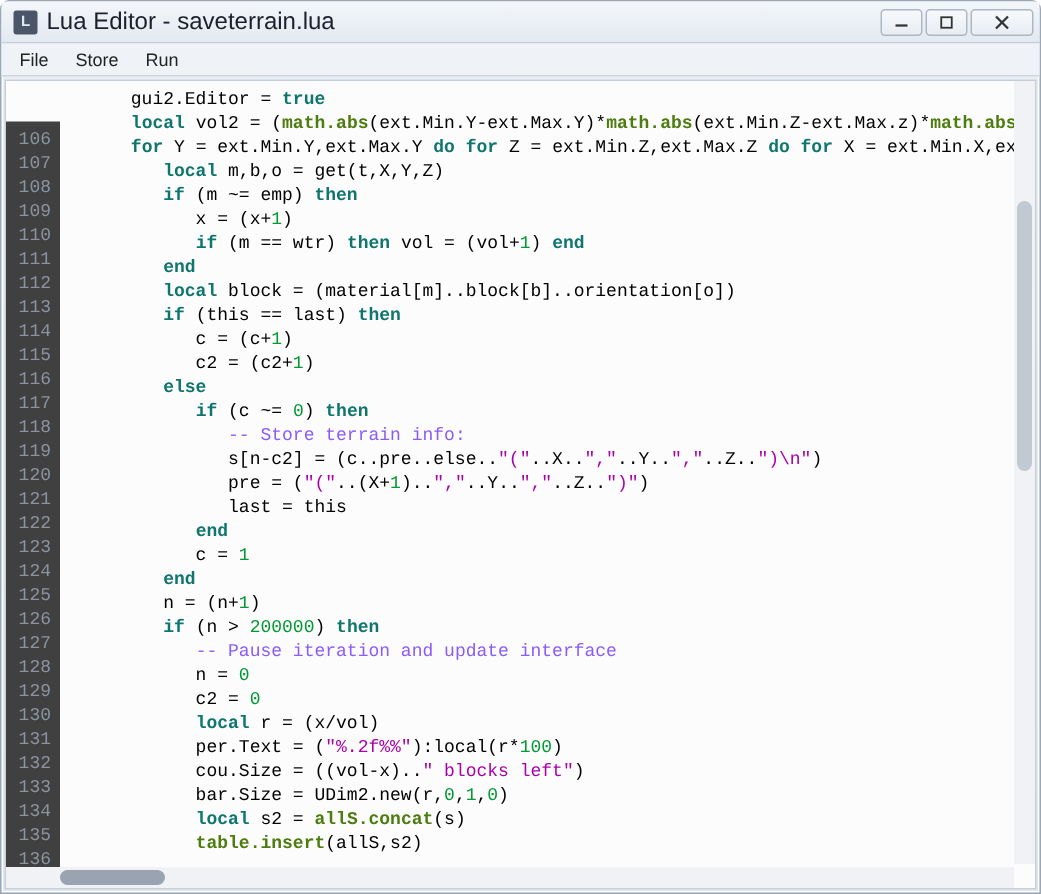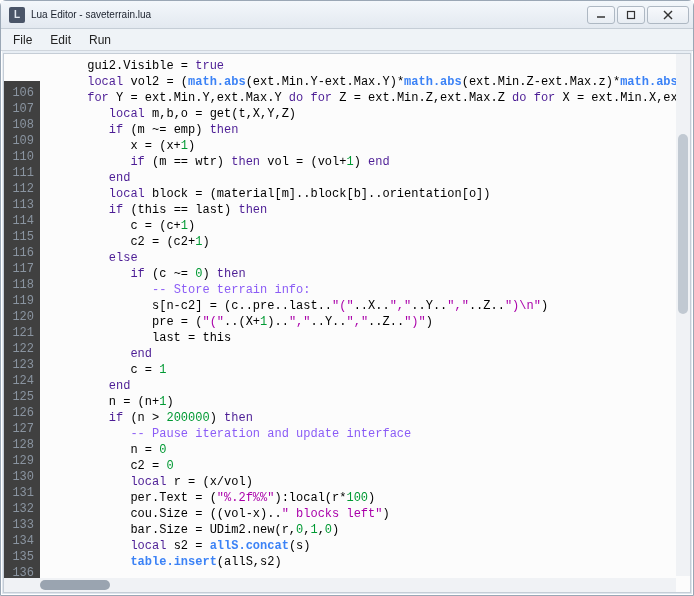--- a/index.html
+++ b/index.html
@@ -20,21 +20,21 @@
   padding: 0 4px 0 8px;
   background: linear-gradient(#f3f7fb, #e3e9f0);
   border-bottom: 1px solid #c5cdd6;
 }
 .titlebar .app-icon {
   width: 16px; height: 16px; margin-right: 6px;
   background: #4a5568; border-radius: 2px;
   display: flex; align-items: center; justify-content: center;
   color: #e2e8f0; font-size: 10px; font-weight: bold;
 }
-.titlebar .title { font-size: 10px; color: #1a202c; flex: 1; }
+.titlebar .title { font-size: 16px; color: #1a202c; flex: 1; }
 .winbtns { display: flex; gap: 2px; }
 .winbtn {
   width: 28px; height: 18px;
   background: linear-gradient(#f7f9fc, #e8edf3);
   border: 1px solid #aeb8c3; border-radius: 3px;
   display: flex; align-items: center; justify-content: center;
   font-size: 10px; color: #333;
 }
 .winbtn.close { width: 42px; }
 
@@ -67,22 +67,22 @@
 .code {
   flex: 1;
   font-family: "Consolas", "Courier New", monospace;
   font-size: 12px; line-height: 16px;
   padding: 4px 0 4px 4px;
   white-space: pre; overflow: hidden;
   color: #000;
 }
 
 
-.kw  { color: #4c1d95; font-weight: normal; }
-.lib { color: #3b82f6; font-weight: bold; }
+.kw  { color: #0f766e; font-weight: bold; }
+.lib { color: #4d7c0f; font-weight: bold; }
 .num { color: #009933; }
 .str { color: #aa00aa; }
 .cmt { color: #8b5cf6; }
 .id  { color: #000; }
 
 .vscroll {
   position: absolute; right: 0; top: 0; bottom: 16px; width: 14px;
   background: #f0f2f5;
 }
 .vthumb {
@@ -120,21 +120,21 @@
         <svg width="10" height="10" viewBox="0 0 10 10">
             <line x1="1" y1="1" x2="9" y2="9" stroke="#333" stroke-width="1.5"></line>
             <line x1="9" y1="1" x2="1" y2="9" stroke="#333" stroke-width="1.5"></line>
           </svg>
       </div>
     </div>
   </div>
 
   <div class="menubar">
     <div class="menuitem">File</div>
-    <div class="menuitem">Edit</div>
+    <div class="menuitem">Store</div>
     <div class="menuitem">Run</div>
   </div>
 
   <div class="client">
     <div class="gutter" id="gutter">106
 107
 108
 109
 110
 111
@@ -158,36 +158,36 @@
 129
 130
 131
 132
 133
 134
 135
 136
 137
 </div>
-    <div class="code" id="code"><span class="id">      gui2.Visible = </span><span class="kw">true</span>
+    <div class="code" id="code"><span class="id">      gui2.Editor = </span><span class="kw">true</span>
 <span class="id">      </span><span class="kw">local</span><span class="id"> vol2 = (</span><span class="lib">math.abs</span><span class="id">(ext.Min.Y-ext.Max.Y)*</span><span class="lib">math.abs</span><span class="id">(ext.Min.Z-ext.Max.z)*</span><span class="lib">math.abs</span><span class="id">(ext.Min.X</span>
 <span class="id">      </span><span class="kw">for</span><span class="id"> Y = ext.Min.Y,ext.Max.Y </span><span class="kw">do for</span><span class="id"> Z = ext.Min.Z,ext.Max.Z </span><span class="kw">do for</span><span class="id"> X = ext.Min.X,ext.Max.X </span>
 <span class="id">         </span><span class="kw">local</span><span class="id"> m,b,o = get(t,X,Y,Z)</span>
 <span class="id">         </span><span class="kw">if</span><span class="id"> (m ~= emp) </span><span class="kw">then</span>
 <span class="id">            x = (x+</span><span class="num">1</span><span class="id">)</span>
 <span class="id">            </span><span class="kw">if</span><span class="id"> (m == wtr) </span><span class="kw">then</span><span class="id"> vol = (vol+</span><span class="num">1</span><span class="id">) </span><span class="kw">end</span>
 <span class="id">         </span><span class="kw">end</span>
 <span class="id">         </span><span class="kw">local</span><span class="id"> block = (material[m]..block[b]..orientation[o])</span>
 <span class="id">         </span><span class="kw">if</span><span class="id"> (this == last) </span><span class="kw">then</span>
 <span class="id">            c = (c+</span><span class="num">1</span><span class="id">)</span>
 <span class="id">            c2 = (c2+</span><span class="num">1</span><span class="id">)</span>
 <span class="id">         </span><span class="kw">else</span>
 <span class="id">            </span><span class="kw">if</span><span class="id"> (c ~= </span><span class="num">0</span><span class="id">) </span><span class="kw">then</span>
 <span class="id">               </span><span class="cmt">-- Store terrain info:</span>
-<span class="id">               s[n-c2] = (c..pre..last..</span><span class="str">"("</span><span class="id">..X..</span><span class="str">","</span><span class="id">..Y..</span><span class="str">","</span><span class="id">..Z..</span><span class="str">")\n"</span><span class="id">)</span>
+<span class="id">               s[n-c2] = (c..pre..else..</span><span class="str">"("</span><span class="id">..X..</span><span class="str">","</span><span class="id">..Y..</span><span class="str">","</span><span class="id">..Z..</span><span class="str">")\n"</span><span class="id">)</span>
 <span class="id">               pre = (</span><span class="str">"("</span><span class="id">..(X+</span><span class="num">1</span><span class="id">)..</span><span class="str">","</span><span class="id">..Y..</span><span class="str">","</span><span class="id">..Z..</span><span class="str">")"</span><span class="id">)</span>
 <span class="id">               last = this</span>
 <span class="id">            </span><span class="kw">end</span>
 <span class="id">            c = </span><span class="num">1</span>
 <span class="id">         </span><span class="kw">end</span>
 <span class="id">         n = (n+</span><span class="num">1</span><span class="id">)</span>
 <span class="id">         </span><span class="kw">if</span><span class="id"> (n &gt; </span><span class="num">200000</span><span class="id">) </span><span class="kw">then</span>
 <span class="id">            </span><span class="cmt">-- Pause iteration and update interface</span>
 <span class="id">            n = </span><span class="num">0</span>
 <span class="id">            c2 = </span><span class="num">0</span>

